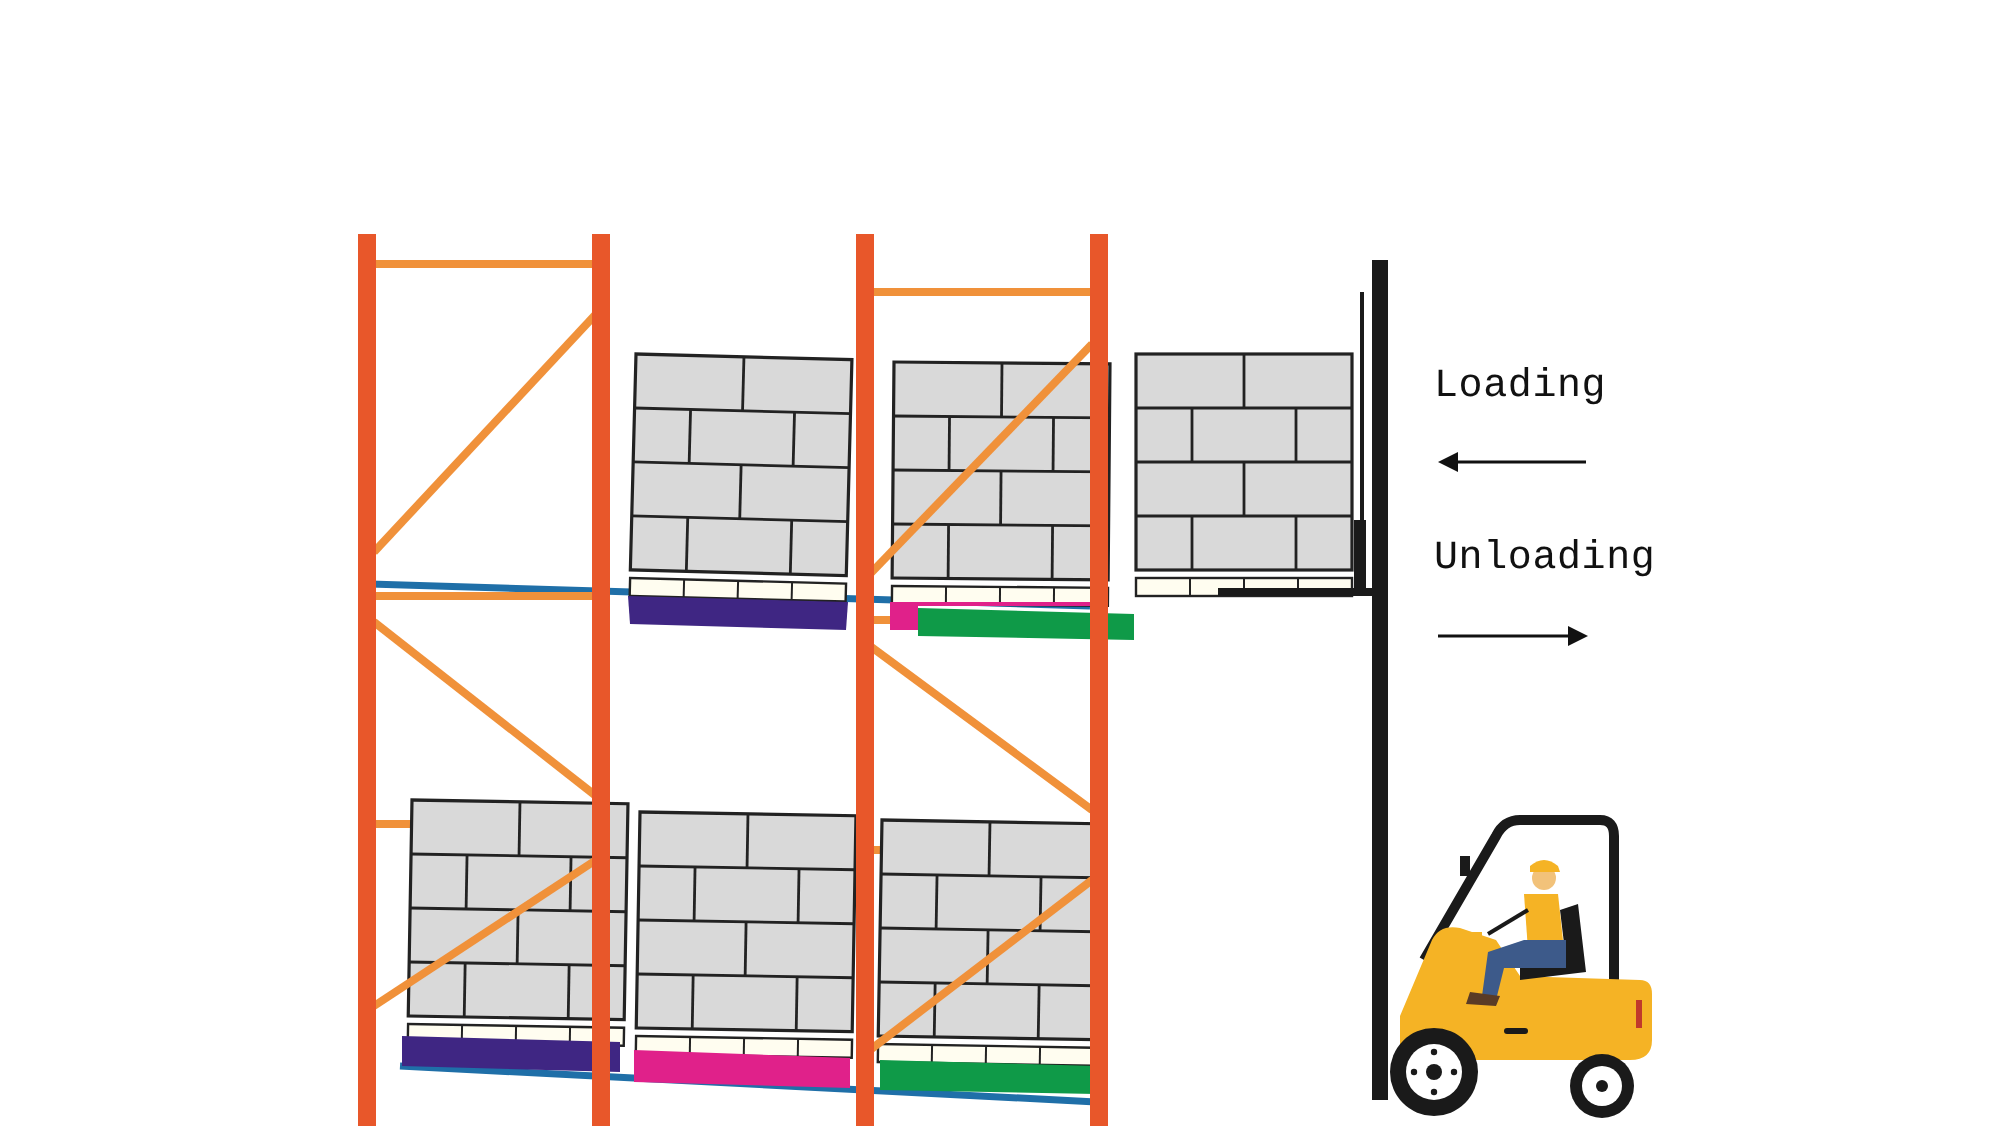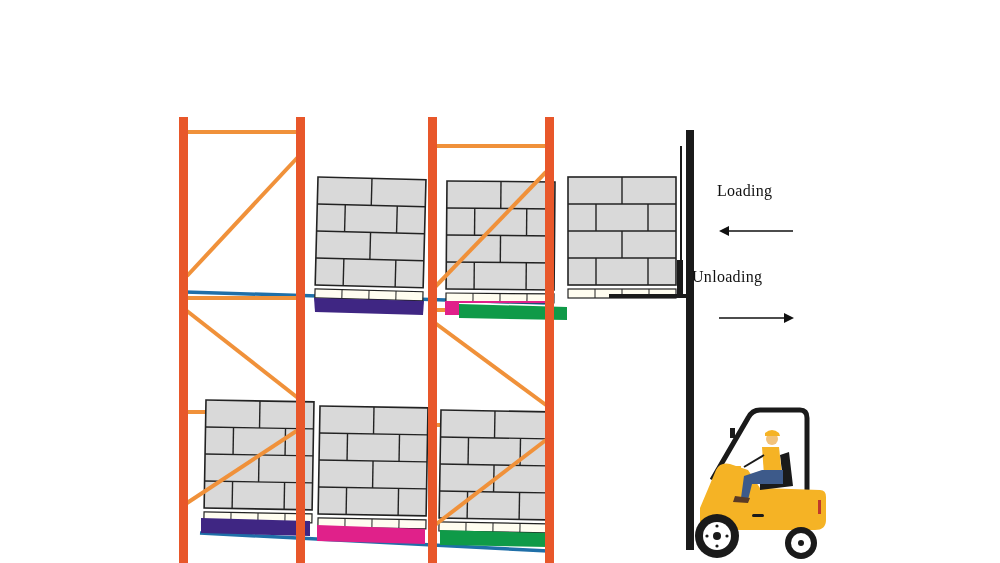--- a/index.html
+++ b/index.html
@@ -1,18 +1,18 @@
 <!DOCTYPE html>
 <html><head>
 <meta charset="utf-8">
 <style>
   html, body { margin:0; padding:0; background:#ffffff; }
   body { width:1000px; height:563px; position:relative; overflow:hidden; font-family:"Liberation Sans", sans-serif; }
   #scene { position:absolute; left:0; top:0; }
-  .label { position:absolute; font-family:Liberation Serif, serif; font-size:16px; color:#111; letter-spacing:0.3px; }
+  .label { position:absolute; font-family:Liberation Mono, monospace; font-size:20px; color:#111; letter-spacing:0.3px; }
 </style>
 </head>
 <body>
 
 <svg id="scene" width="1000" height="563" viewBox="0 0 1000 563" xmlns="http://www.w3.org/2000/svg">
   <defs>
     <g id="boxstack">
       <rect x="0" y="0" width="108" height="108" fill="#d9d9d9" stroke="#222" stroke-width="1.6"></rect>
       <line x1="0" y1="27" x2="108" y2="27" stroke="#222" stroke-width="1.4"></line>
       <line x1="0" y1="54" x2="108" y2="54" stroke="#222" stroke-width="1.4"></line>
@@ -147,13 +147,13 @@
     <line x1="726" y1="231" x2="793" y2="231" stroke="#111" stroke-width="1.6"></line>
     <polygon points="719,231 729,226 729,236" fill="#111"></polygon>
   </g>
   <g>
     <line x1="719" y1="318" x2="786" y2="318" stroke="#111" stroke-width="1.6"></line>
     <polygon points="794,318 784,313 784,323" fill="#111"></polygon>
   </g>
 </svg>
 
 <div class="label" style="left:717px; top:182px;">Loading</div>
-<div class="label" style="left:692px; top:268px;">Unloading</div>
+<div class="label" style="left:717px; top:268px;">Unloading</div>
 
 </body></html>

